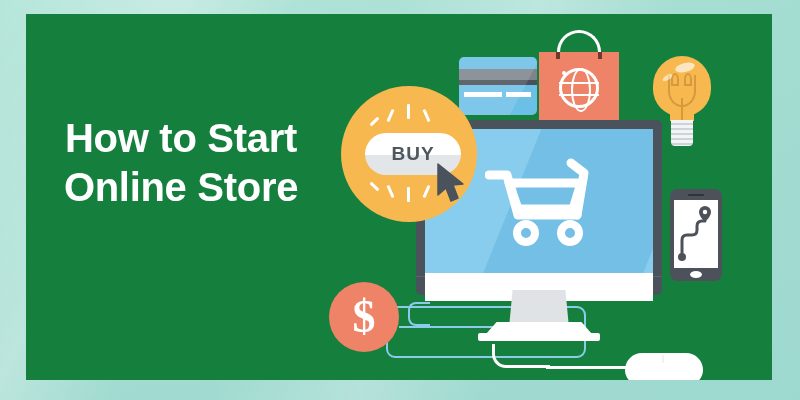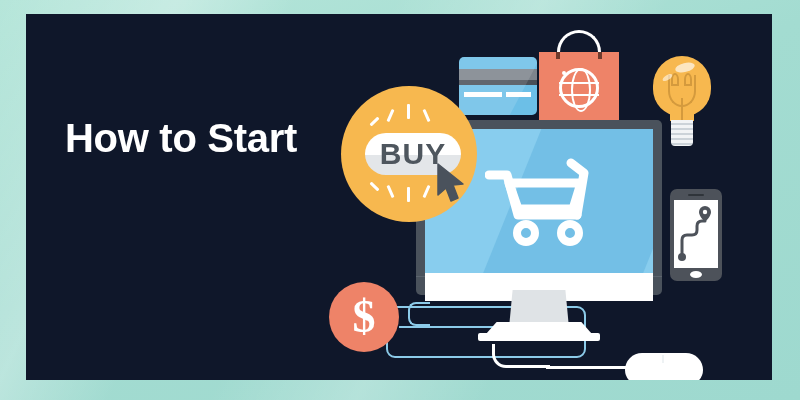--- a/index.html
+++ b/index.html
@@ -16,21 +16,21 @@
     background:
       linear-gradient(115deg, rgba(255,255,255,0.00) 0%, rgba(255,255,255,0.28) 18%, rgba(255,255,255,0.00) 30%),
       linear-gradient(115deg, rgba(255,255,255,0.00) 40%, rgba(255,255,255,0.22) 55%, rgba(255,255,255,0.00) 68%),
       linear-gradient(160deg, #b6e6da 0%, #a3dcd1 45%, #9ed9cf 100%);
   }
 
   
   #panel {
     position:absolute;
     left:26px; top:14px; right:28px; bottom:20px;
-    background:#0f172a;
+    background:#15803d;
     overflow:hidden;
   }
 
   
   #title {
     position:absolute;
     left:0px; top:100px; width:310px;
     text-align:center;
     color:#ffffff;
     font-size:40px;
@@ -219,39 +219,40 @@
   #buy .disc {
     position:absolute; inset:0; background:#f7b84f; border-radius:50%;
   }
   #buy .pill {
     position:absolute; left:24px; top:47px; width:96px; height:42px;
     border-radius:21px; overflow:hidden;
     background:linear-gradient(to bottom,#ffffff 0%,#ffffff 52%,#e3e6e9 52%,#e3e6e9 100%);
     display:flex; align-items:center; justify-content:center;
   }
   #buy .pill span {
-    color:#4e565e; font-size:30px; font-weight:bold; letter-spacing:1px;
+    color:#4e565e; font-size:19px; font-weight:bold; letter-spacing:1px;
   }
   #buy .ray { position:absolute; background:#ffffff; border-radius:1px; }
 
   
   #cursor { position:absolute; left:94px; top:76px; width:34px; height:42px; }
 
   
   .noclick { pointer-events:none; }
 </style>
 </head>
 <body>
 
 <div id="frame" class="noclick"></div>
 
 <div id="panel">
 
   <div id="title">
     <span class="ln">How to Start</span>
+    <span class="ln">Online Store</span>
   </div>
 
   <div id="bag">
     <div class="handle"></div>
     <div class="body"></div>
     <div class="nub l"></div>
     <div class="nub r"></div>
     <div class="globe">
       <div class="mer"></div>
       <div class="mer mer2"></div>

